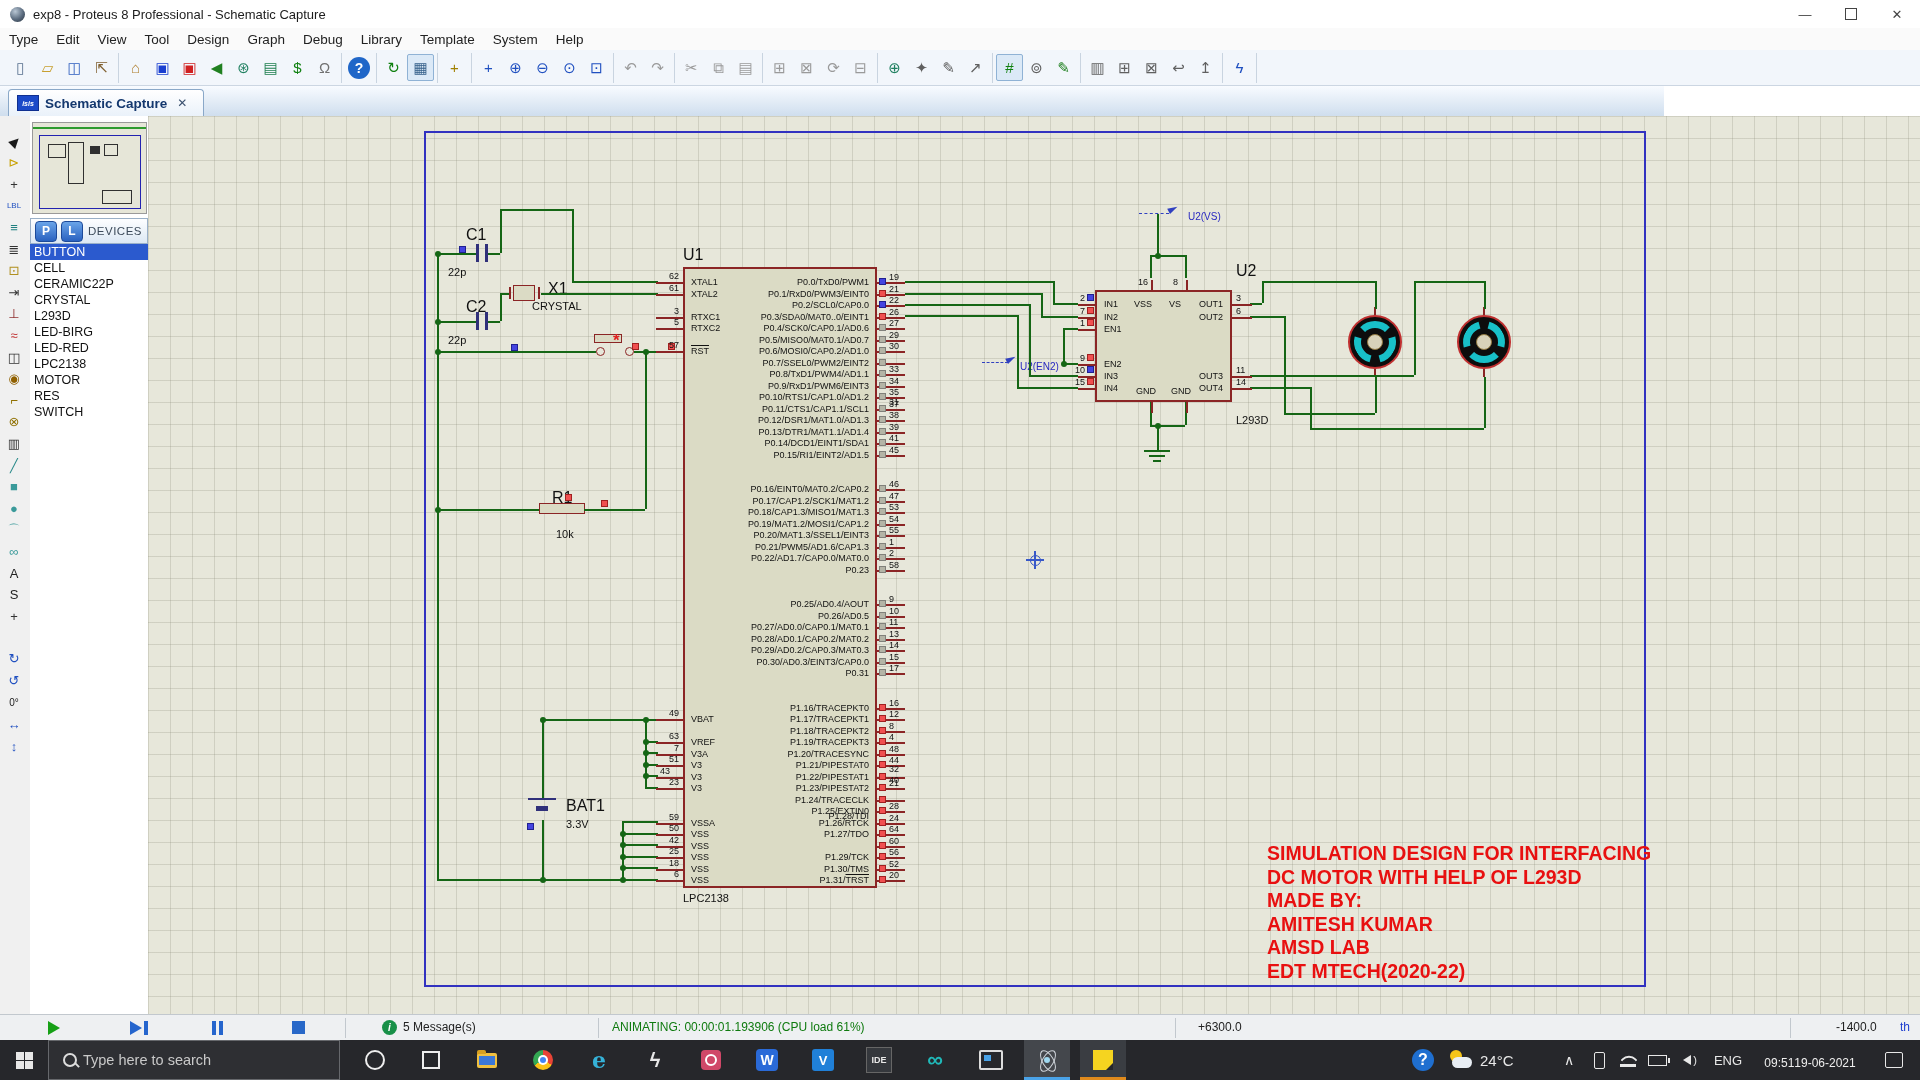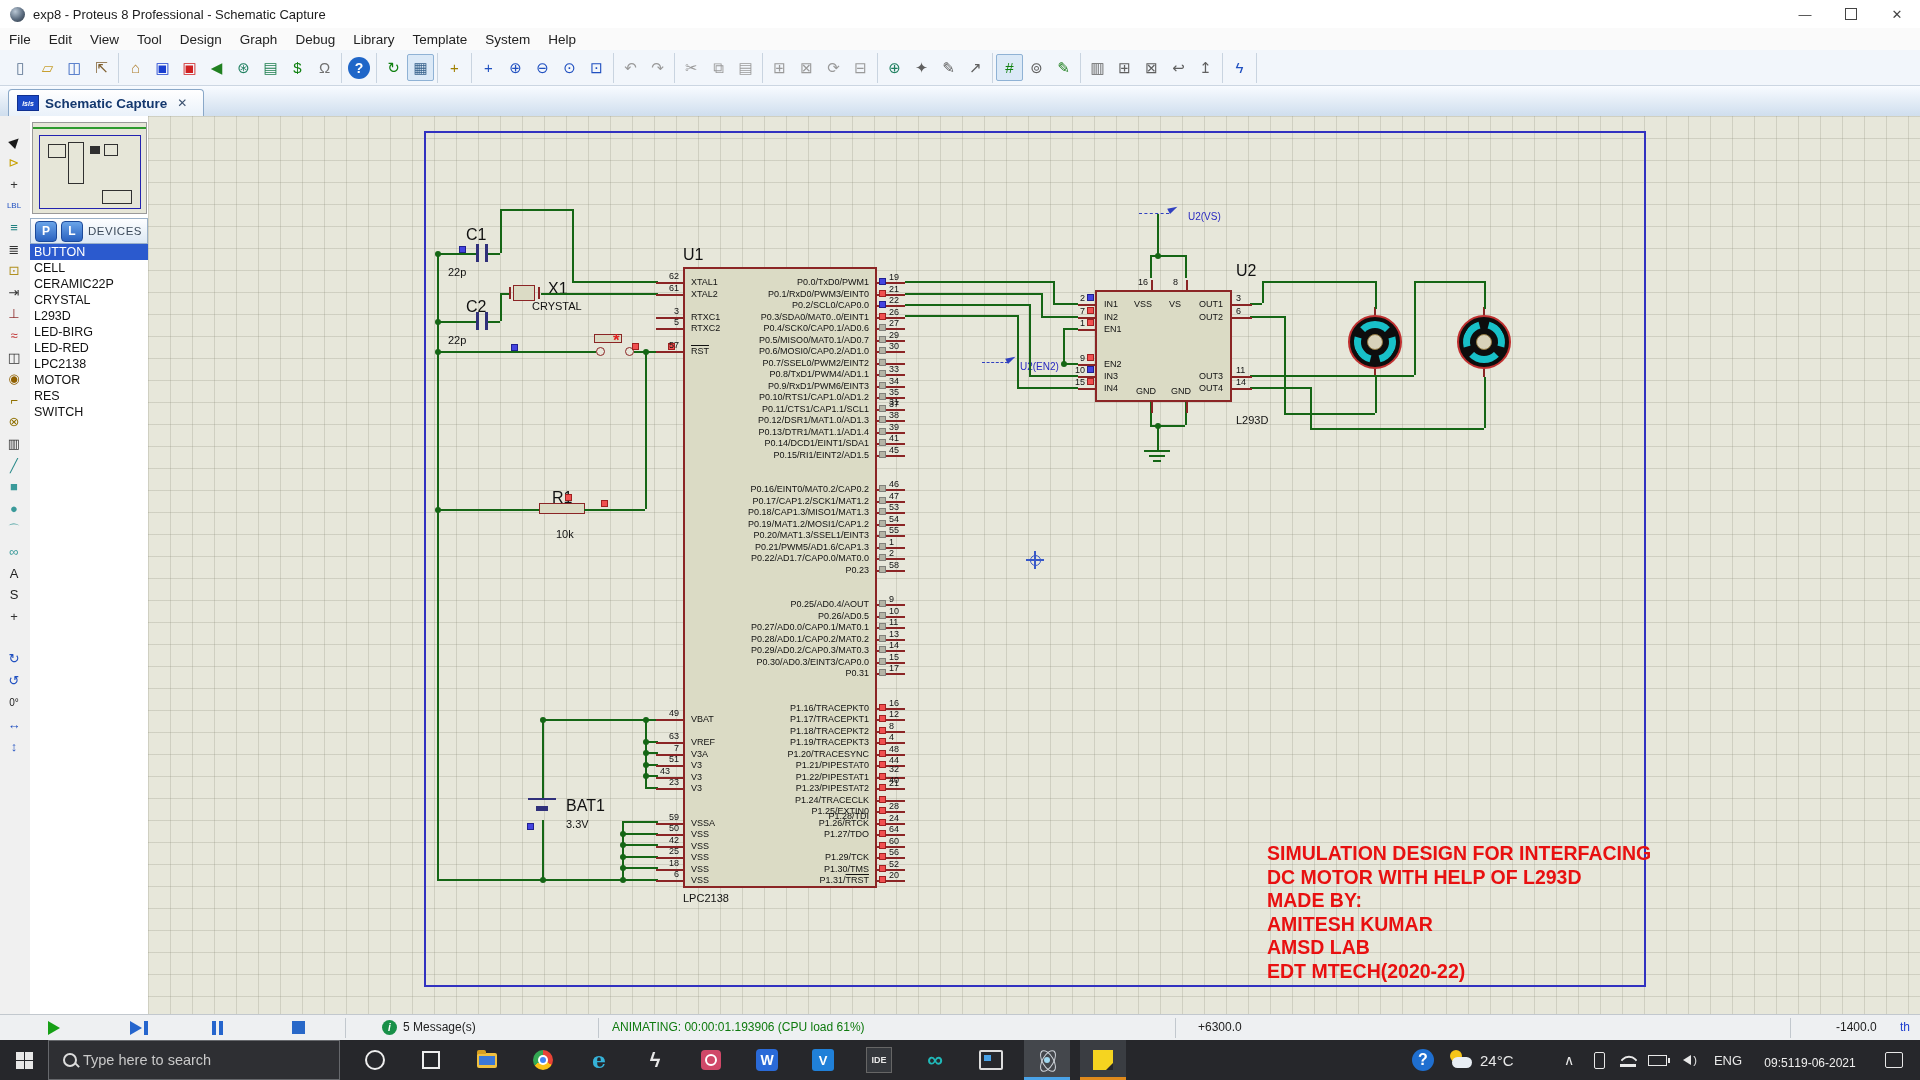--- a/index.html
+++ b/index.html
@@ -22,21 +22,21 @@
   .menu-item{padding:0 9px;font-size:13.5px;color:#222;}
 
   #toolbar{position:absolute;left:0;top:50px;width:1920px;height:36px;background:#f2f6fb;
     border-bottom:1px solid #ccd6e2;display:flex;align-items:center;padding-left:4px;box-sizing:border-box;}
   .tgroup{display:flex;align-items:center;border-right:1px solid #c9d4e0;padding:0 3px;height:30px;}
   .ticon{width:25px;height:25px;display:flex;align-items:center;justify-content:center;
     font-size:15px;border:1px solid transparent;border-radius:2px;}
   .ticon.pressed{background:#dcე;background:#dbe9f7;border:1px solid #8fb2d5;}
   .ticon.help-circle{background:#1f66c8;color:#fff;border-radius:50%;width:20px;height:20px;margin:0 3px;font-weight:bold;font-size:14px;}
 
-  #tab-bar{position:absolute;left:0;top:86px;width:1920px;height:30px;
+  #tab-bar{position:absolute;left:0;top:86px;width:1664px;height:30px;
     background:linear-gradient(#f8fbff,#cfdeee);border-bottom:1px solid #9ab4d0;}
   #tab{position:absolute;left:8px;top:3px;height:27px;width:196px;background:linear-gradient(#ffffff,#eaf2fa);
     border:1px solid #8aa8c8;border-bottom:none;border-radius:4px 4px 0 0;display:flex;align-items:center;padding:0 8px;box-sizing:border-box;}
   #tab-isis{width:20px;height:14px;background:#1b49c8;color:#fff;font-size:7px;font-weight:bold;font-style:italic;
     display:flex;align-items:center;justify-content:center;margin-right:6px;border:1px solid #0f2f90;}
   #tab-label{font-size:13.5px;font-weight:bold;color:#14386e;white-space:nowrap;}
   #tab-close{margin-left:10px;font-size:12px;color:#3a506e;}
 
   
   #left-strip{position:absolute;left:0;top:116px;width:30px;height:898px;background:#f0f0f0;border-right:1px solid #d5d5d5;}
@@ -127,21 +127,21 @@
     <div id="app-icon"></div>
     <div id="title-text">exp8 - Proteus 8 Professional - Schematic Capture</div>
     <div class="win-btn" id="btn-min">—</div>
     <div class="win-btn" id="btn-max">
         <span class="restore"></span>
       </div>
     <div class="win-btn" id="btn-close">✕</div>
   </div>
 
   <div id="menu-bar">
-      <div class="menu-item">File</div>
+      <div class="menu-item">Type</div>
       <div class="menu-item">Edit</div>
       <div class="menu-item">View</div>
       <div class="menu-item">Tool</div>
       <div class="menu-item">Design</div>
       <div class="menu-item">Graph</div>
       <div class="menu-item">Debug</div>
       <div class="menu-item">Library</div>
       <div class="menu-item">Template</div>
       <div class="menu-item">System</div>
       <div class="menu-item">Help</div>

